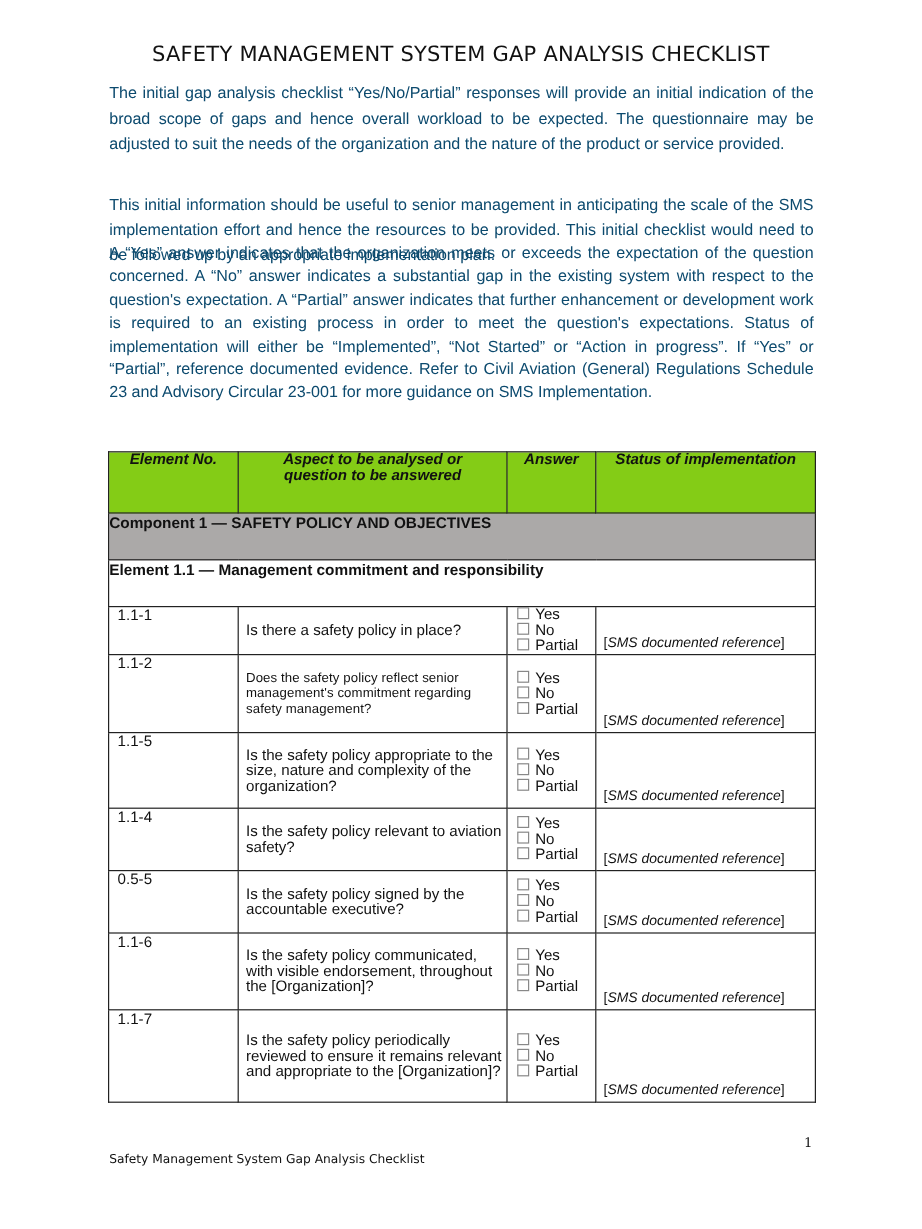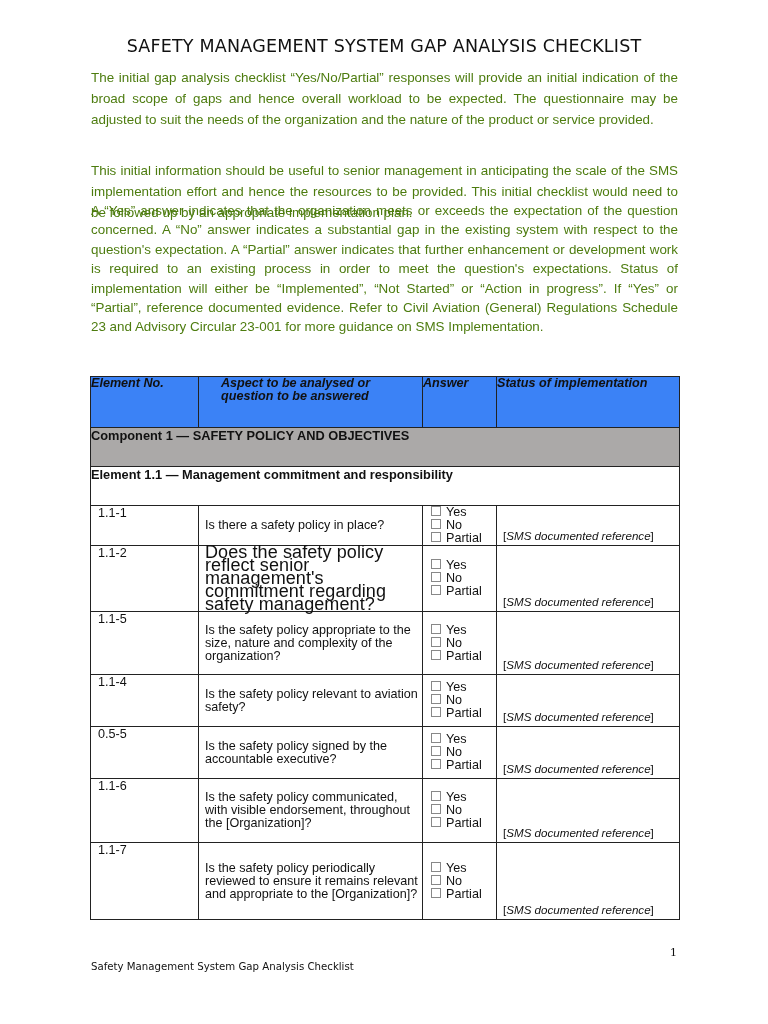--- a/index.html
+++ b/index.html
@@ -4,48 +4,48 @@
 <style>
   html, body { margin: 0; padding: 0; background: #ffffff; }
   body { width: 768px; height: 1024px; position: relative; overflow: hidden; color: #111; }
   .page-title {
     position: absolute; left: 0; top: 36px; width: 768px; text-align: center;
     font-family: "DejaVu Sans", sans-serif; font-size: 17.5px; letter-spacing: 0.2px; color: #111;
   }
   .para {
     position: absolute; left: 91px; width: 587px;
     font-family: "Liberation Sans", sans-serif; font-size: 13.4px; line-height: 20.8px;
-    text-align: justify; color: #4d7c0f;
+    text-align: justify; color: #0c4a6e;
   }
   #p1 { top: 68px; }
   #p2 { top: 148px; margin-top: 13px; }
   #p3 { top: 201px; line-height: 19.4px; }
   table.gap {
     position: absolute; left: 90px; top: 376px; width: 589px;
     border-collapse: collapse; table-layout: fixed;
     font-family: "Liberation Sans", sans-serif; font-size: 12.6px; color: #111;
   }
   table.gap td { border: 1.2px solid #222; vertical-align: top; padding: 0; }
   .hdr td {
-    background: #3b82f6; height: 50px; vertical-align: middle; 
+    background: #84cc16; height: 50px; vertical-align: middle; text-align: center;
     font-weight: bold; font-style: italic; font-size: 12.6px; line-height: 13px;
   }
   .comp td { background: #aba9a8; height: 38px; vertical-align: middle; padding-left: 7px; font-weight: bold; font-size: 12.8px; }
   .elem td { background: #fff; height: 38px; vertical-align: middle; padding-left: 7px; font-weight: bold; font-size: 12.8px; }
   .row td.num { padding: 1px 0 0 7px; line-height: 13px; }
   .row td.q { padding-left: 6px; vertical-align: middle; line-height: 13px; }
   .row td.ans { padding-left: 8px; vertical-align: middle; line-height: 13px; }
   .row td.ref { vertical-align: bottom; padding: 0 0 3px 6px; font-size: 11.6px; line-height: 13px; white-space: nowrap; }
   .row td.ref i { font-style: italic; }
   .opt { display: block; white-space: nowrap; }
   .box {
     display: inline-block; width: 8px; height: 8px; border: 1px solid #888; margin-right: 5px;
     vertical-align: 0px; background: #fff;
   }
-  .q-small { font-size: 18px; letter-spacing: 0.1px; }
+  .q-small { font-size: 11px; letter-spacing: 0.1px; }
   .footer-page { position: absolute; left: 670px; top: 946px; font-family: "DejaVu Serif", serif; font-size: 11px; }
   .footer-title { position: absolute; left: 91px; top: 961px; font-family: "DejaVu Sans", sans-serif; font-size: 10.2px; color: #111; }
 </style>
 </head>
 <body>
 
 <div class="page-title">SAFETY MANAGEMENT SYSTEM GAP ANALYSIS CHECKLIST</div>
 
 <div class="para" id="p1">The initial gap analysis checklist “Yes/No/Partial” responses will provide an initial indication of the broad scope of gaps and hence overall workload to be expected. The questionnaire may be adjusted to suit the needs of the organization and the nature of the product or service provided.</div>
 <div class="para" id="p2">This initial information should be useful to senior management in anticipating the scale of the SMS implementation effort and hence the resources to be provided. This initial checklist would need to be followed up by an appropriate implementation plan.</div>

